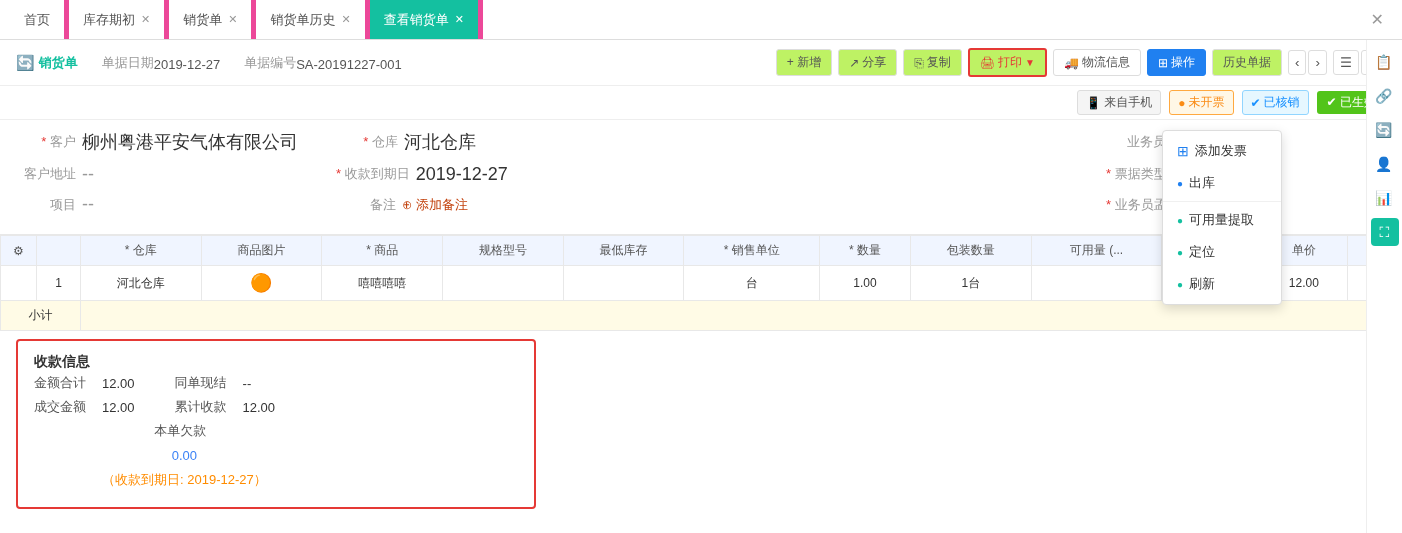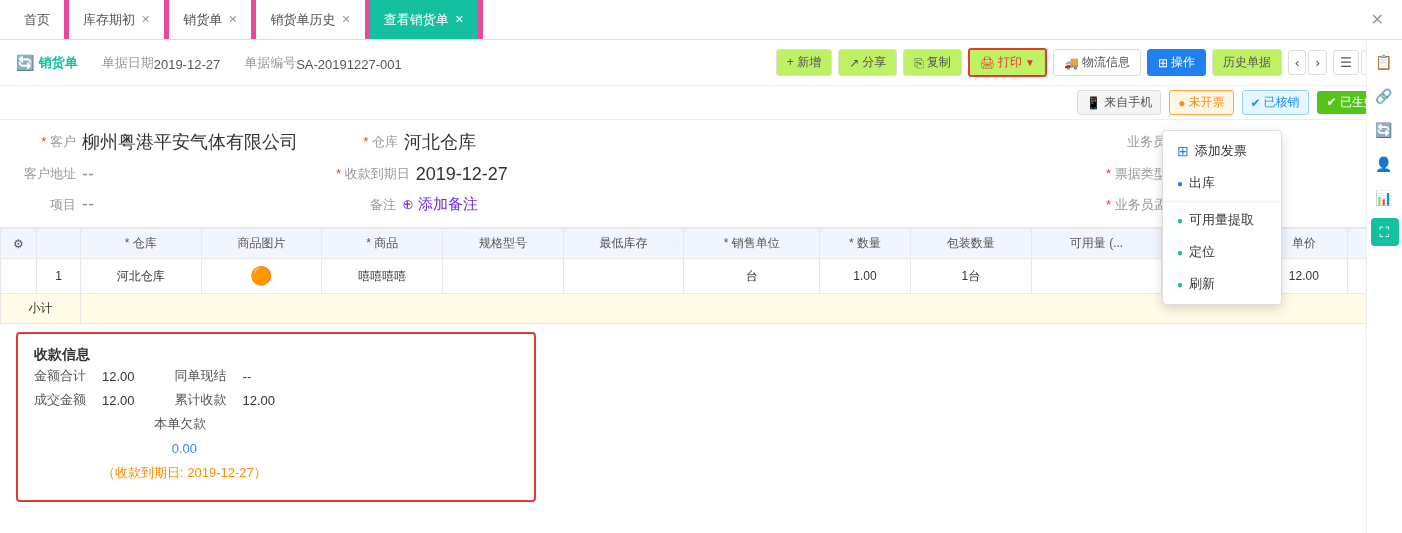--- a/index.html
+++ b/index.html
@@ -52,37 +52,37 @@
     }
     .btn-logistics { background: #fff; color: #555; border-color: #ddd; }
     .btn-operations { background: #2080f0; color: #fff; border-color: #2080f0; }
     .nav-arrows { display: flex; gap: 2px; }
     .nav-arrow { padding: 4px 6px; border: 1px solid #ddd; border-radius: 3px; cursor: pointer; color: #555; background: #fff; }
     .view-icons { display: flex; gap: 2px; }
     .view-icon { padding: 4px 6px; border: 1px solid #ddd; border-radius: 3px; cursor: pointer; color: #555; background: #fff; }
 
     
     .form-section {
-      padding: 10px 16px 4px 16px; background: #fff;
+      padding: 10px 16px 11px 16px; background: #fff;
     }
     .form-row {
       display: flex; align-items: center; gap: 0; margin-bottom: 8px;
     }
     .form-field {
       display: flex; align-items: center; gap: 6px; min-width: 280px;
     }
     .form-label {
       color: #999; font-size: 13px; white-space: nowrap; min-width: 60px; text-align: right;
     }
     .required-star { color: #e53935; }
     .form-value {
       color: #333; font-size: 18px;
     }
     .form-dash { color: #999; }
-    .add-note { color: #6d28d9; cursor: pointer; font-size: 15px; }
+    .add-note { color: #c2410c; cursor: pointer; font-size: 13px; }
 
     
     .sub-action-bar {
       display: flex; align-items: center; justify-content: flex-end;
       padding: 4px 16px 4px 16px; gap: 8px; background: #fff; border-bottom: 1px solid #eee;
     }
     .badge-gray {
       display: flex; align-items: center; gap: 3px; padding: 3px 8px;
       background: #f5f5f5; border: 1px solid #ddd; border-radius: 3px; color: #555; font-size: 12px; cursor: pointer;
     }

